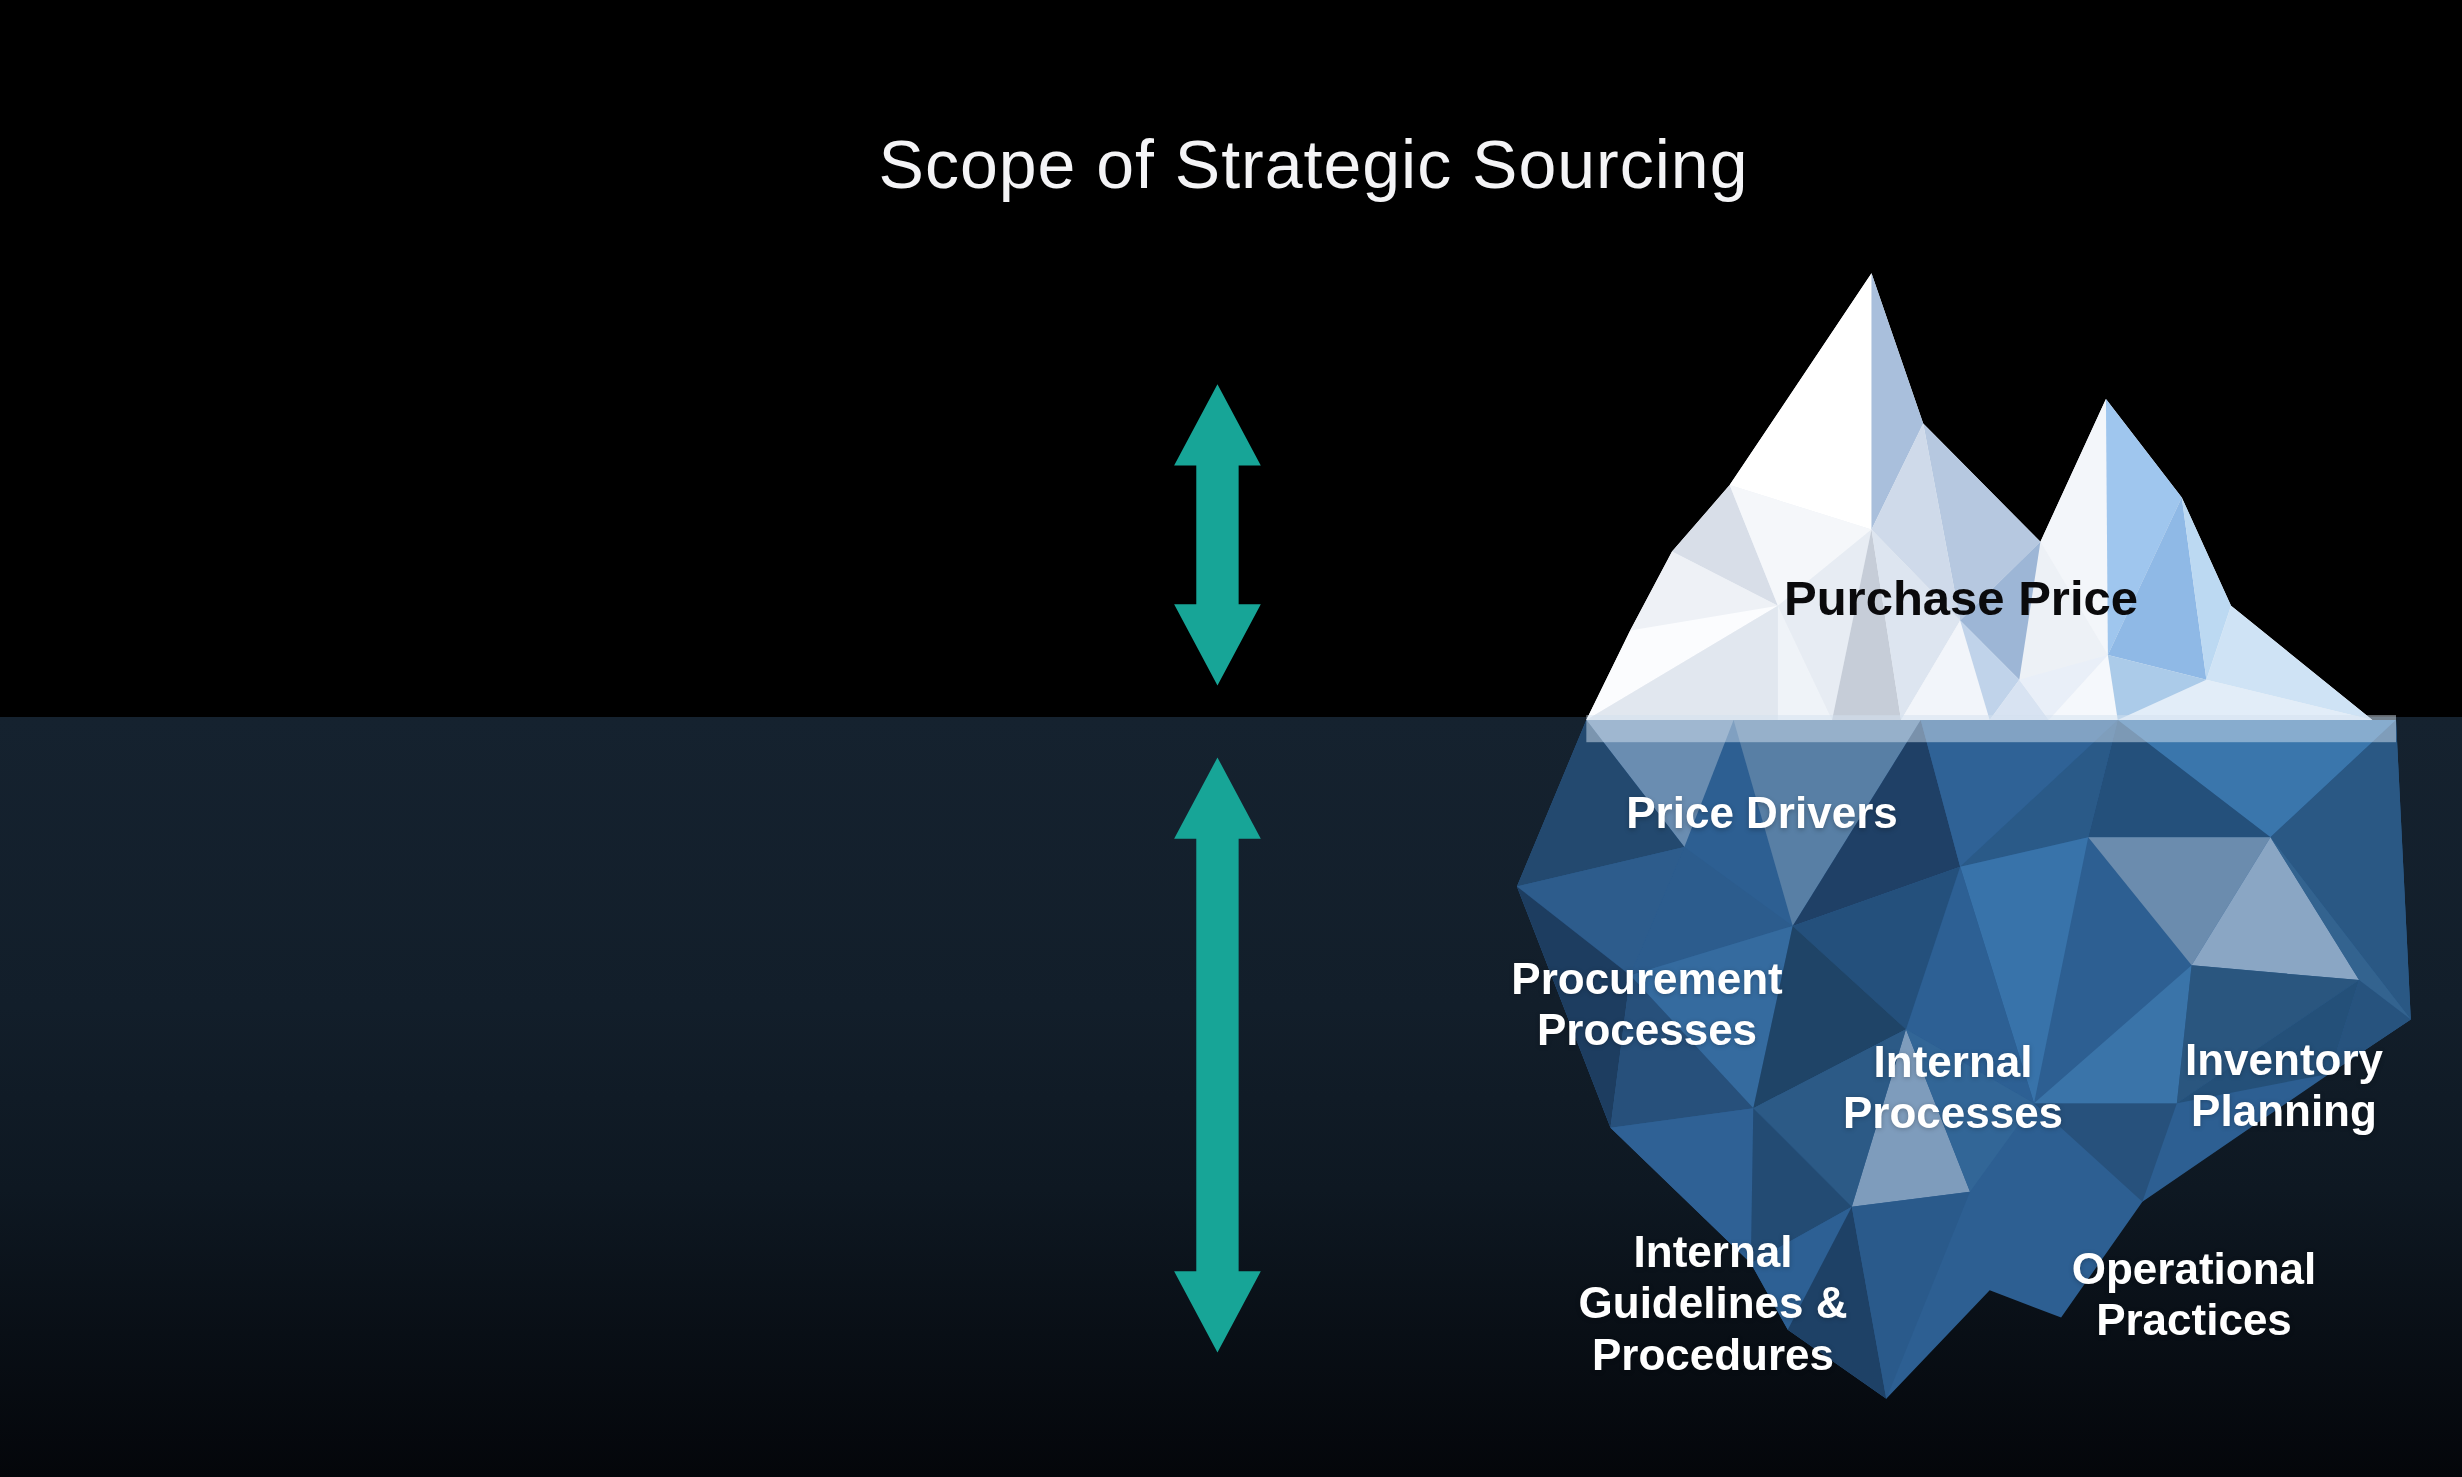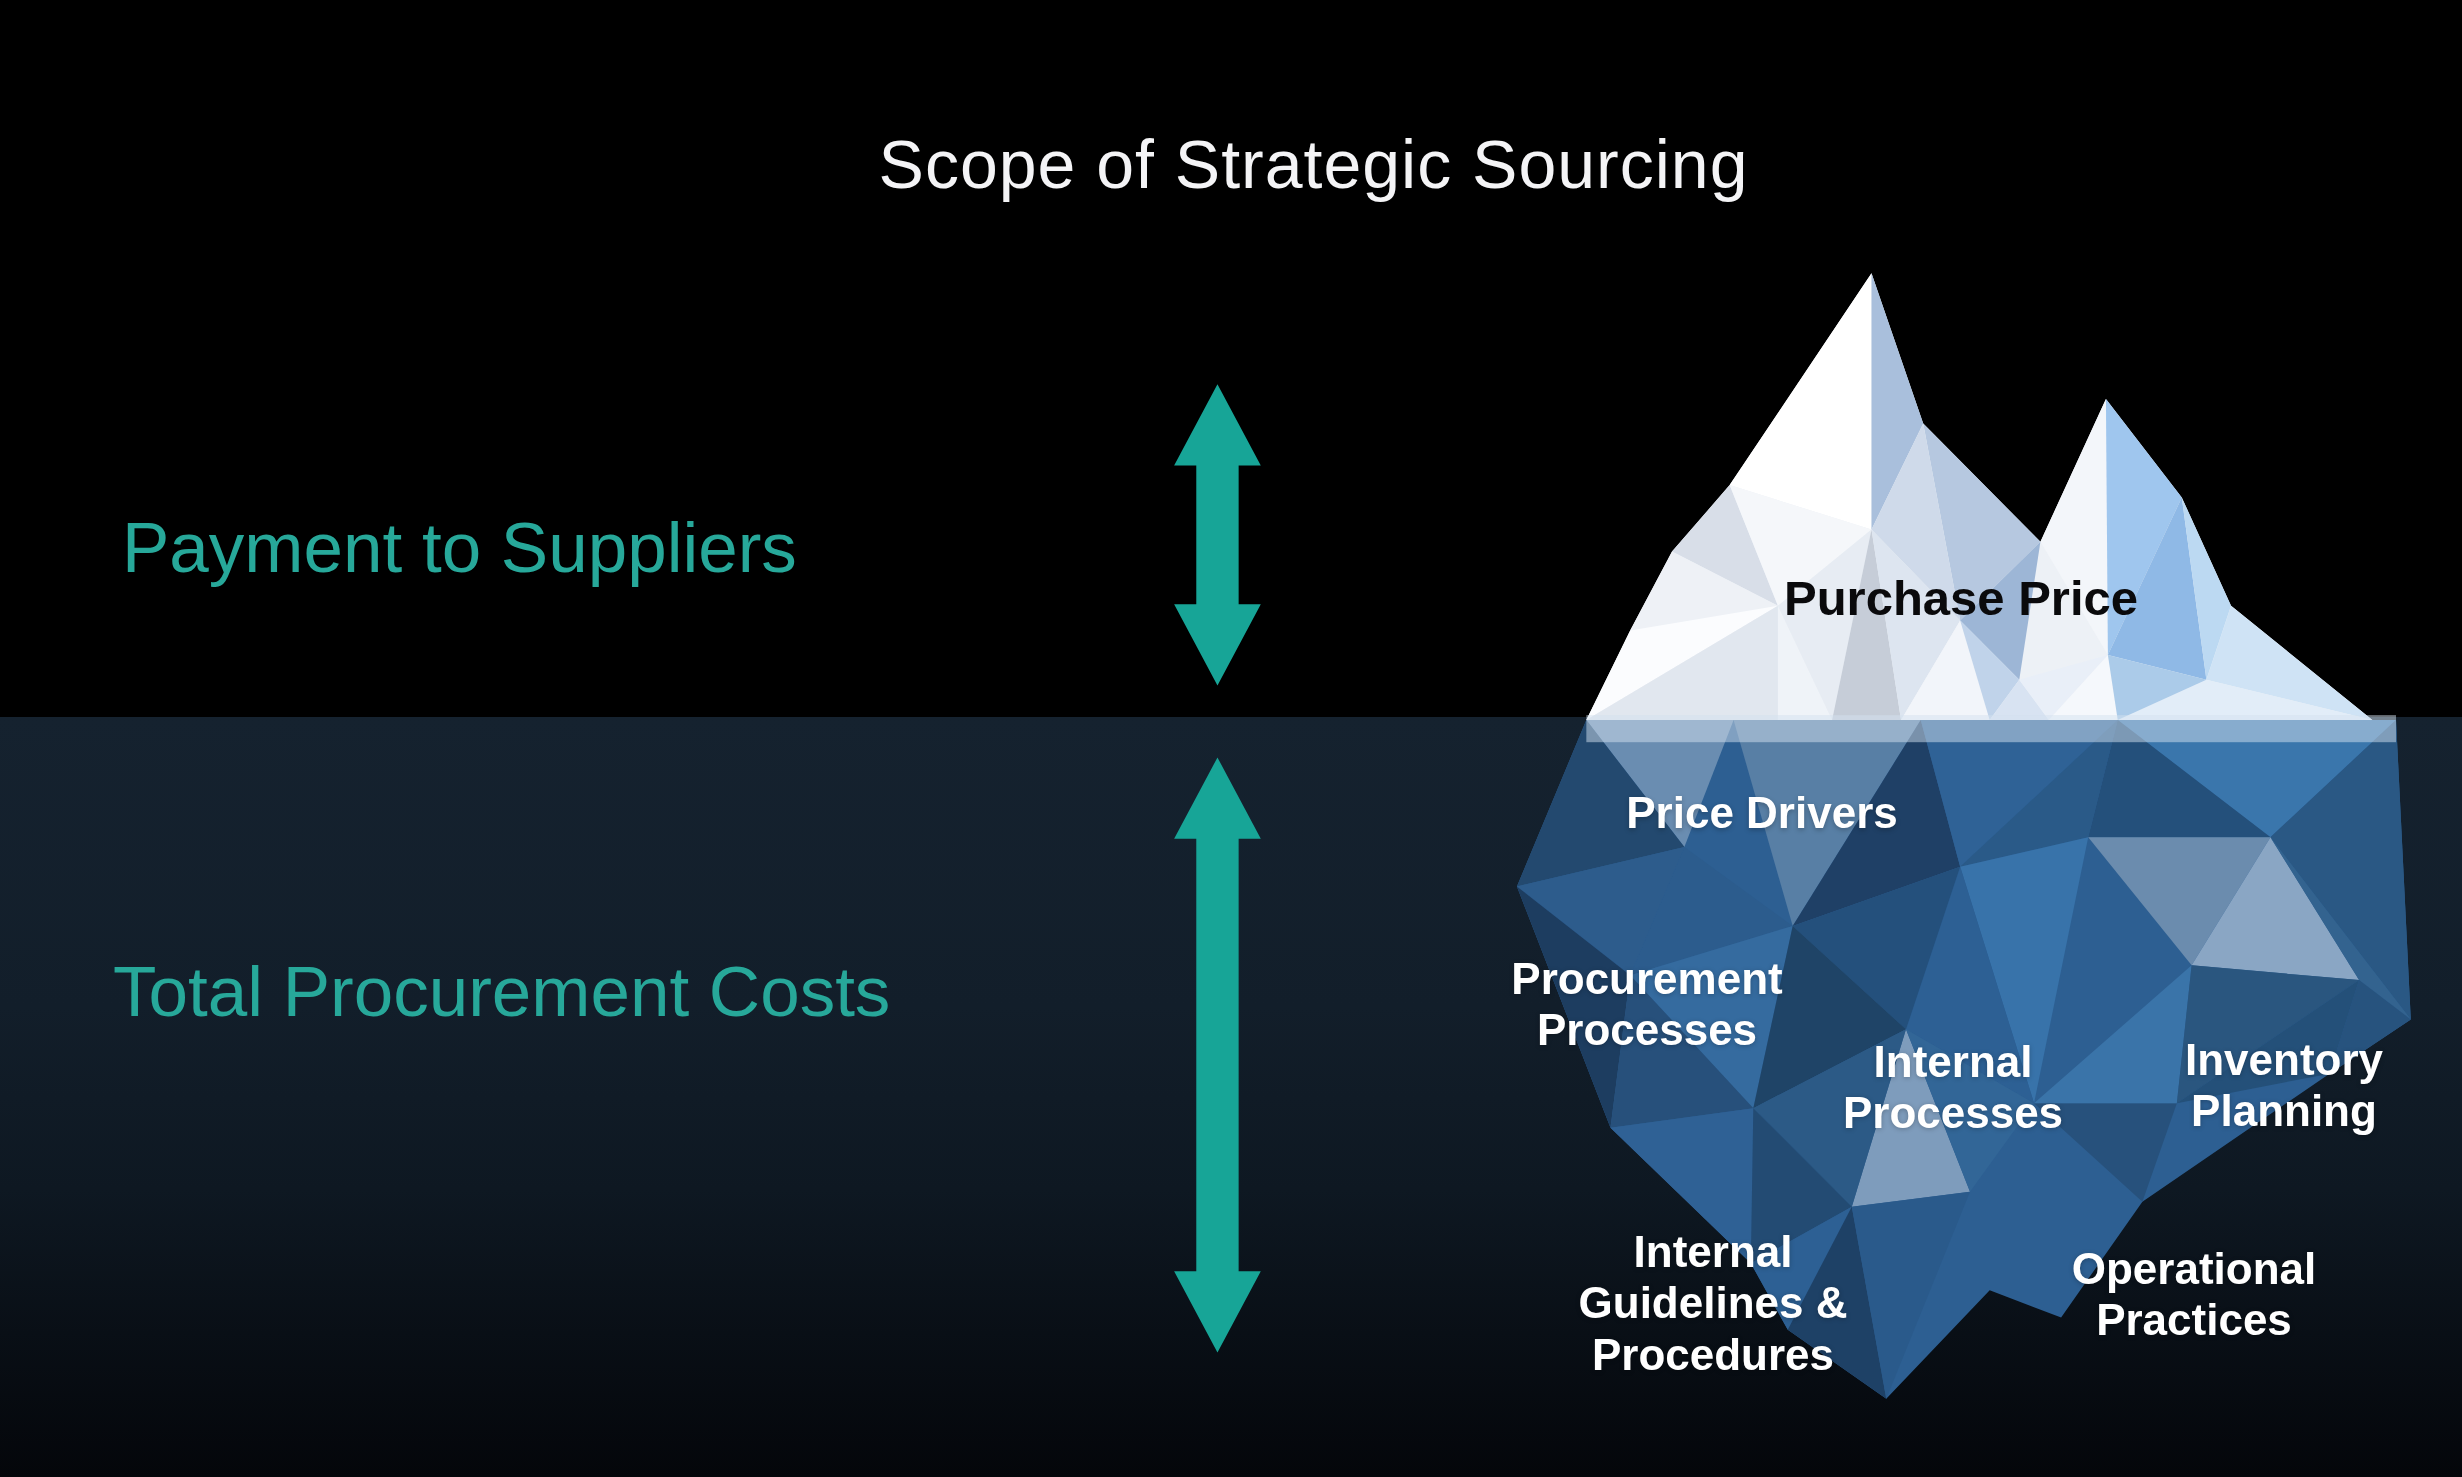--- a/index.html
+++ b/index.html
@@ -117,22 +117,20 @@
       <polygon fill="#CFE3F5" points="4530,1230 4817,1462 4480,1380"></polygon>
       <polygon fill="#E2EDF8" points="4480,1380 4817,1462 4300,1462"></polygon>
       <polygon fill="#ABCBE9" points="4280,1330 4480,1380 4300,1462"></polygon>
     </g>
 
     <rect class="waterband" x="3221" y="1452" width="1644" height="55"></rect>
   </svg>
 
   <h1 class="label title">Scope of Strategic Sourcing</h1>
 
-  <div class="label teal-label payment">Payment to Suppliers</div>
-  <div class="label teal-label total">Total Procurement Costs</div>
 
   <div class="label berg-label purchase">Purchase Price</div>
   <div class="label berg-label demand">Price Drivers</div>
   <div class="label berg-label procproc">Procurement
 Processes</div>
   <div class="label berg-label intproc">Internal
 Processes</div>
   <div class="label berg-label invplan">Inventory
 Planning</div>
   <div class="label berg-label intguide">Internal

